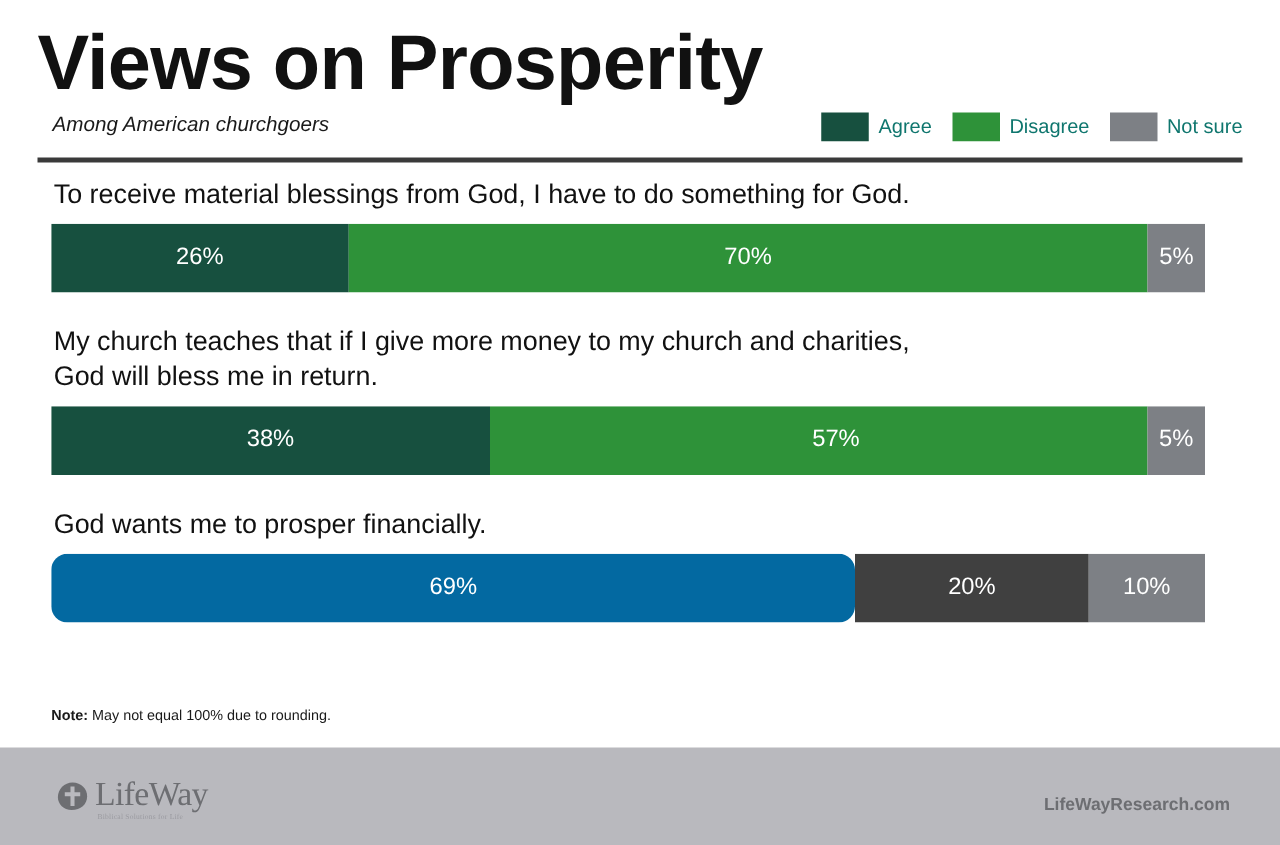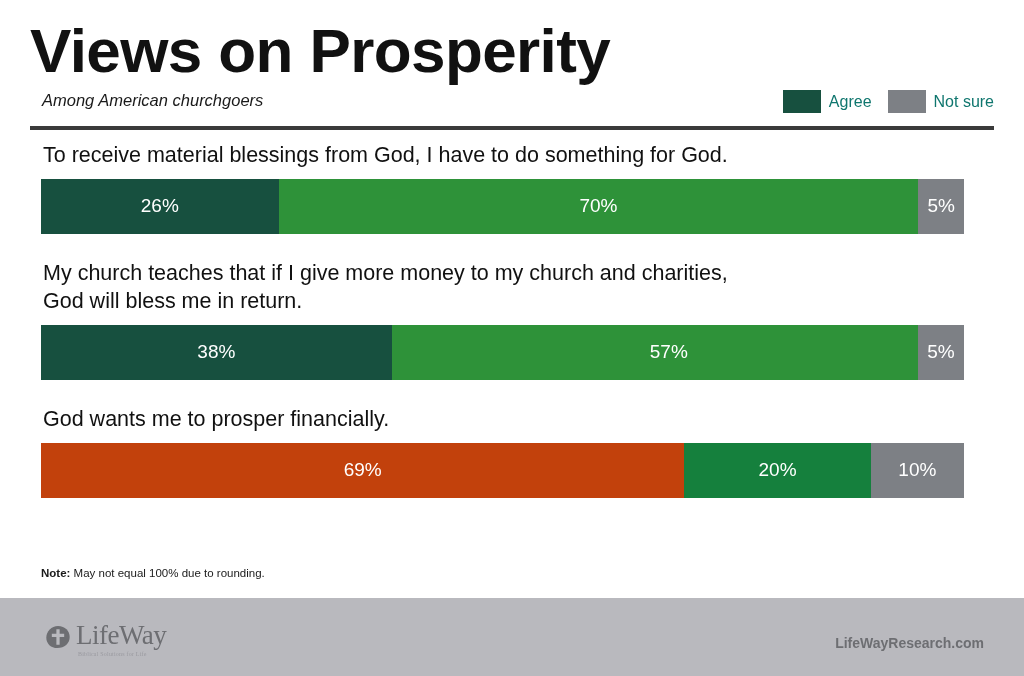--- a/index.html
+++ b/index.html
@@ -190,20 +190,24 @@
   <div class="header">
     <h1 class="title">Views on Prosperity</h1>
     <div class="subtitle">Among American churchgoers</div>
 
     <div class="legend" id="legend">
         <div class="legend-item">
           <span class="legend-swatch" style="background: rgb(23, 80, 63);"></span>
           <span class="legend-label">Agree</span>
         </div>
         <div class="legend-item">
+          <span class="legend-swatch" style="background: rgb(46, 146, 57);"></span>
+          <span class="legend-label">Disagree</span>
+        </div>
+        <div class="legend-item">
           <span class="legend-swatch" style="background: rgb(125, 128, 133);"></span>
           <span class="legend-label">Not sure</span>
         </div>
       </div>
   </div>
 
   <div class="rule"></div>
 
   <div class="blocks" id="blocks">
       <div class="block">
@@ -221,22 +225,22 @@
         <div class="bar">
           <div class="seg seg-agree" style="flex: 0 0 38%; background: rgb(23, 80, 63);">38%</div>
           <div class="seg seg-disagree" style="flex: 0 0 57%; background: rgb(46, 146, 57); padding-left: 28px;">57%</div>
           <div class="seg seg-notsure" style="flex: 0 0 5%; background: rgb(125, 128, 133);">5%</div>
         </div>
       </div>
       <div class="spacer-2"></div>
       <div class="block">
         <p class="question">God wants me to prosper financially.</p>
         <div class="bar">
-          <div class="seg seg-agree" style="flex: 0 0 69.697%; background: #c2410c;">69%</div>
-          <div class="seg seg-disagree" style="flex: 0 0 20.202%; background: #15803d;">20%</div>
+          <div class="seg seg-agree" style="flex: 0 0 69.697%; background: #0369a1; border-radius: 13px;">69%</div>
+          <div class="seg seg-disagree" style="flex: 0 0 20.202%; background: #404040;">20%</div>
           <div class="seg seg-notsure" style="flex: 0 0 10.101%; background: rgb(125, 128, 133);">10%</div>
         </div>
       </div>
     </div>
 
   <div class="note">
     <b>Note:</b><span> May not equal 100% due to rounding.</span>
   </div>
 
   <div class="footer">

